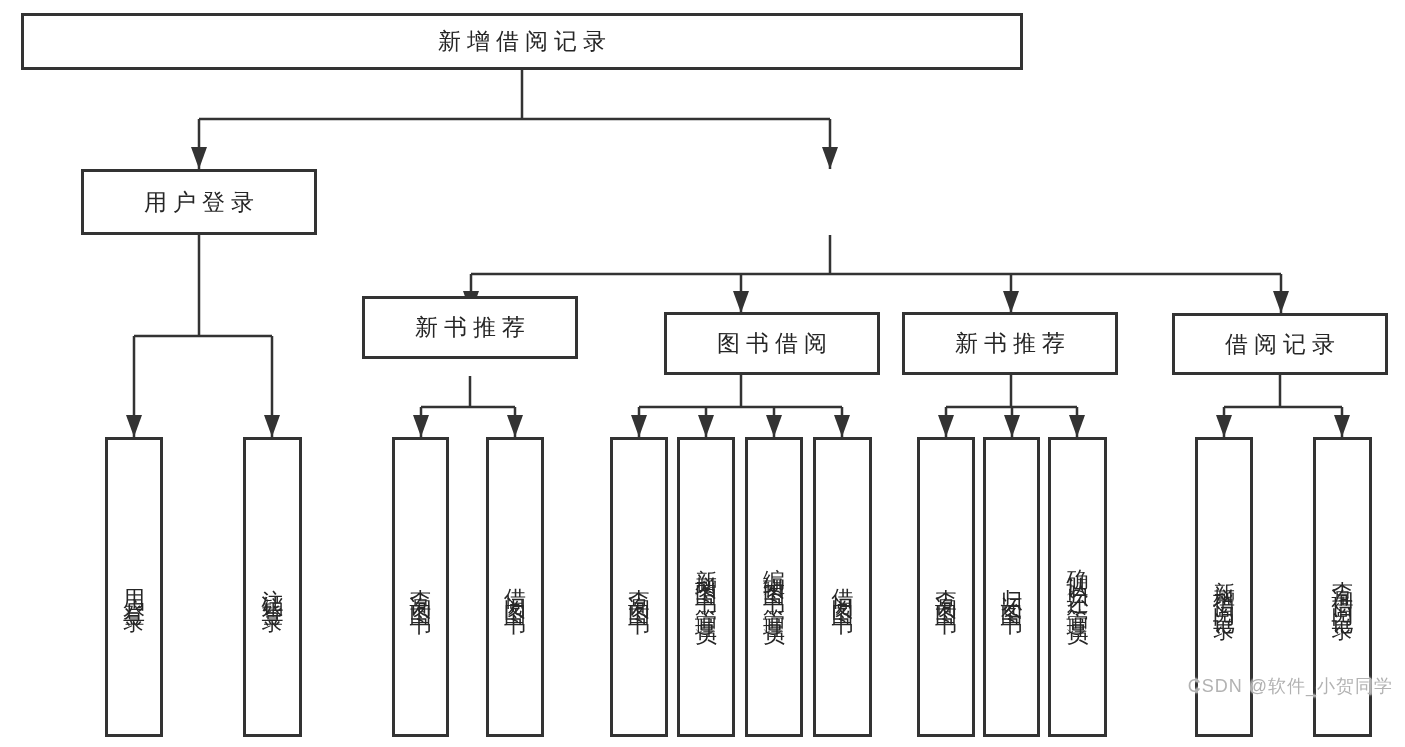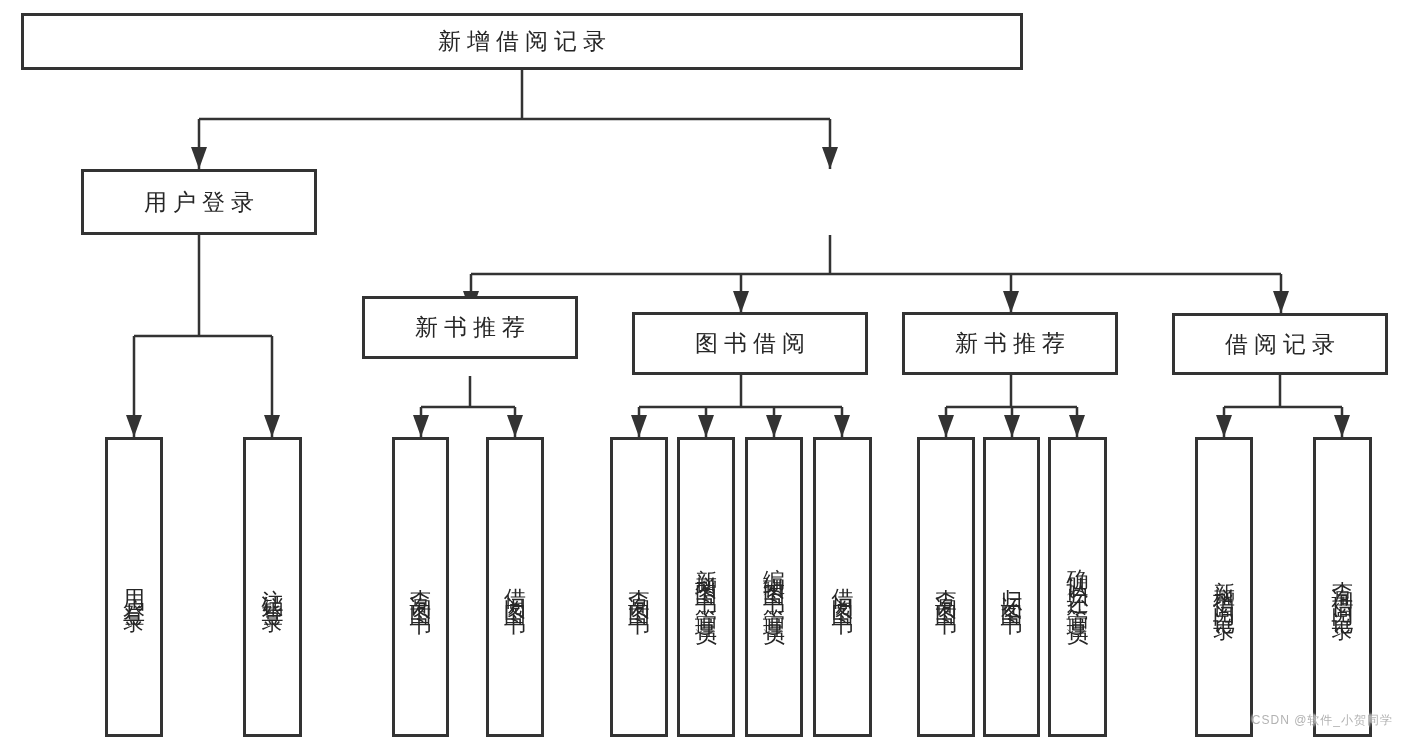--- a/index.html
+++ b/index.html
@@ -46,23 +46,23 @@
   }
   .node.v .lbl {
     writing-mode: vertical-rl;
     text-orientation: mixed;
     letter-spacing: 8px;
     line-height: 1;
   }
   .watermark {
     position: absolute;
     right: 12px;
-    top: 712px;
+    top: 674px;
     z-index: 6;
-    font-size: 12px;
+    font-size: 18px;
     letter-spacing: 1px;
     color: #b2b2b2;
     text-shadow: 1px 1px 2px rgba(255,255,255,0.95), -1px -1px 2px rgba(255,255,255,0.95);
     white-space: nowrap;
   }
 </style>
 </head>
 <body>
 
 <div class="stage">
@@ -111,21 +111,21 @@
     <span class="lbl">新增借阅记录</span>
   </div>
 
   <div class="node h" style="left:81px; top:169px; width:236px; height:66px">
     <span class="lbl">用户登录</span>
   </div>
 
   <div class="node h" style="left:362px; top:296px; width:216px; height:63px">
     <span class="lbl">新书推荐</span>
   </div>
-  <div class="node h" style="left:632px; top:312px; width:236px; height:63px">
+  <div class="node h" style="left:664px; top:312px; width:216px; height:63px">
     <span class="lbl">图书借阅</span>
   </div>
   <div class="node h" style="left:902px; top:312px; width:216px; height:63px">
     <span class="lbl">新书推荐</span>
   </div>
   <div class="node h" style="left:1172px; top:313px; width:216px; height:62px">
     <span class="lbl">借阅记录</span>
   </div>
 
   <div class="node v" style="left:105px; top:437px; width:58px; height:300px">

